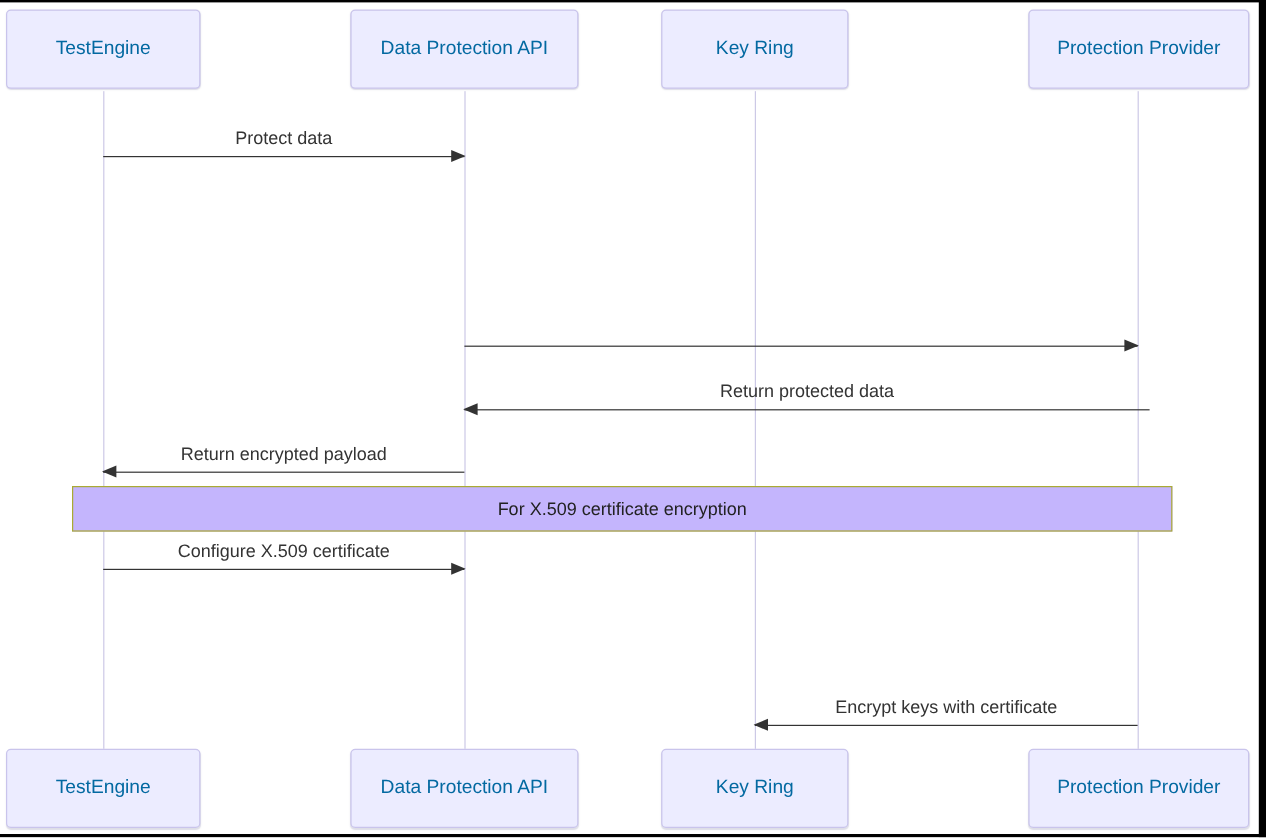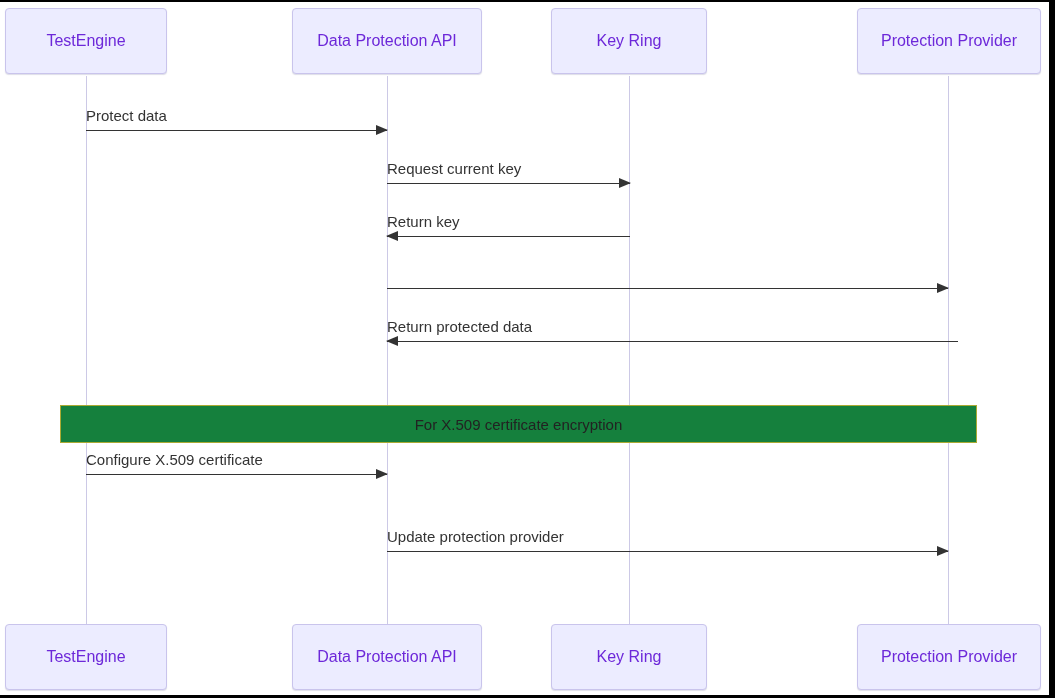--- a/index.html
+++ b/index.html
@@ -19,48 +19,48 @@
     position:absolute; top:76px; height:548px; width:0;
     border-left:1.5px solid #ccc9e6;
   }
   .actor-box {
     position:absolute; height:66px;
     background:#ECECFF;
     border:1px solid #c9c4ec;
     border-radius:4px;
     box-shadow:0 1px 1px rgba(120,120,160,0.25);
     display:flex; align-items:center; justify-content:center;
-    font-size:16px; color:#6d28d9;
+    font-size:16px; color:#0369a1;
     box-sizing:border-box;
     z-index:2;
   }
   .actor-top    { top:8px; }
   .actor-bottom { top:624px; }
 
   .msg { position:absolute; height:32px; z-index:1; }
   .msg-label {
     position:absolute; bottom:7px; left:0; width:100%;
-    text-align:left; font-size:15px; color:#333; white-space:nowrap;
+    text-align:center; font-size:15px; color:#333; white-space:nowrap;
   }
   .msg-line {
     position:absolute; bottom:0; left:0; right:0; height:0;
     border-top:1.8px solid #333;
   }
   .msg-line::after {
     content:""; position:absolute; top:-6px;
     width:0; height:0;
     border-top:5px solid transparent;
     border-bottom:5px solid transparent;
   }
   .dir-right .msg-line::after { right:-1px; border-left:12px solid #333; }
   .dir-left  .msg-line::after { left:-1px;  border-right:12px solid #333; }
 
   .note {
     position:absolute; left:60px; top:405px; width:917px; height:38px;
-    background:#15803d;
+    background:#c4b5fd;
     border:1.5px solid #AAAA33;
     box-sizing:border-box;
     display:flex; align-items:center; justify-content:center;
     font-size:15px; color:#222;
     z-index:3;
   }
 </style>
 </head>
 <body>
 
@@ -74,54 +74,50 @@
   <div class="actor-box actor-top" style="left:5px;   width:162px;">TestEngine</div>
   <div class="actor-box actor-top" style="left:292px; width:190px;">Data Protection API</div>
   <div class="actor-box actor-top" style="left:551px; width:156px;">Key Ring</div>
   <div class="actor-box actor-top" style="left:857px; width:184px;">Protection Provider</div>
 
   <div class="msg dir-right" style="left:86px;  top:99px;  width:301px;">
     <div class="msg-label">Protect data</div>
     <div class="msg-line"></div>
   </div>
 
-  <div class="msg dir-right" style="left:387px; top:152px; width:243px;">
-    <div class="msg-label">Request current key</div>
-    <div class="msg-line"></div>
-  </div>
 
-  <div class="msg dir-left" style="left:387px; top:205px; width:243px;">
-    <div class="msg-label">Return key</div>
-    <div class="msg-line"></div>
-  </div>
 
   <div class="msg dir-right" style="left:387px; top:257px; width:561px;">
     <div class="msg-line"></div>
   </div>
 
   <div class="msg dir-left" style="left:387px; top:310px; width:561px;padding-left:10px;">
     <div class="msg-label">Return protected data</div>
     <div class="msg-line"></div>
   </div>
 
+  <div class="msg dir-left" style="left:86px;  top:362px; width:301px;">
+    <div class="msg-label">Return encrypted payload</div>
+    <div class="msg-line"></div>
+  </div>
 
   <div class="note">
     <span>For X.509 certificate encryption</span>
   </div>
 
   <div class="msg dir-right" style="left:86px;  top:443px; width:301px;">
     <div class="msg-label">Configure X.509 certificate</div>
     <div class="msg-line"></div>
   </div>
 
-  <div class="msg dir-right" style="left:387px; top:520px; width:561px;">
-    <div class="msg-label">Update protection provider</div>
+
+  <div class="msg dir-left" style="left:629px; top:573px; width:319px;">
+    <div class="msg-label">Encrypt keys with certificate</div>
     <div class="msg-line"></div>
   </div>
-
 
   <div class="actor-box actor-bottom" style="left:5px;   width:162px;">TestEngine</div>
   <div class="actor-box actor-bottom" style="left:292px; width:190px;">Data Protection API</div>
   <div class="actor-box actor-bottom" style="left:551px; width:156px;">Key Ring</div>
   <div class="actor-box actor-bottom" style="left:857px; width:184px;">Protection Provider</div>
 
   <div class="frame-top"></div>
   <div class="frame-right"></div>
   <div class="frame-bottom"></div>
 </div>

